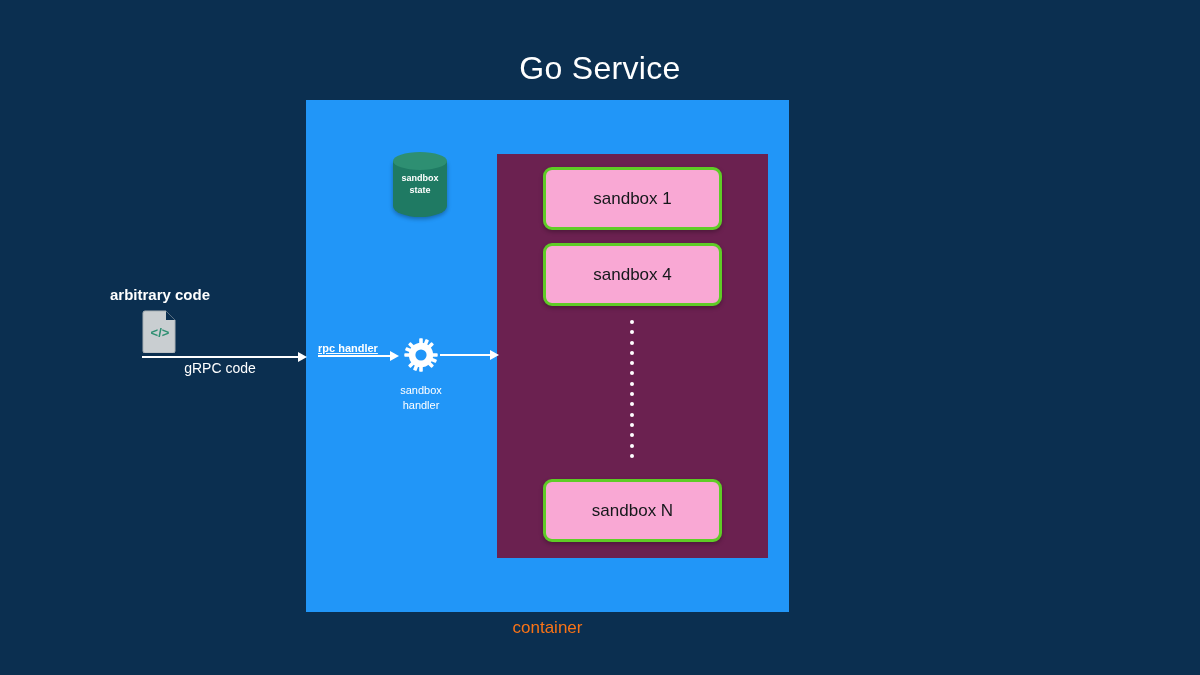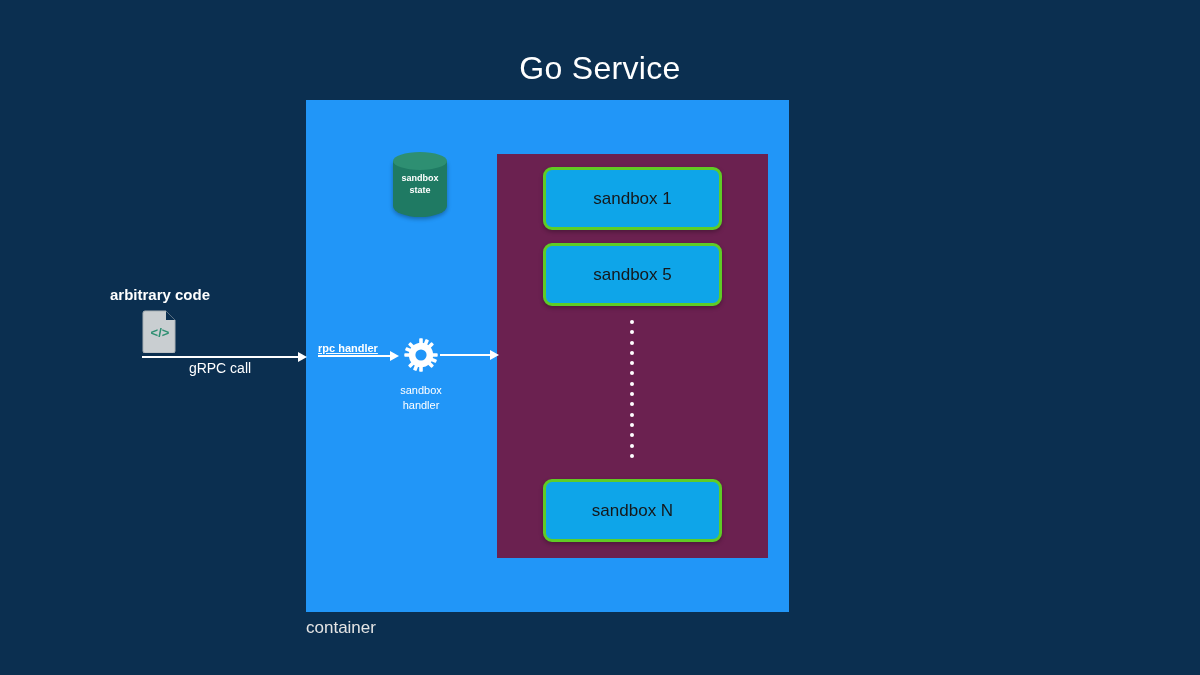--- a/index.html
+++ b/index.html
@@ -37,42 +37,42 @@
     top: 100px;
     width: 483px;
     height: 512px;
     background: #2196f8;
   }
   #container-label {
     position: absolute;
     left: 306px;
     top: 618px;
     width: 483px;
-    text-align: left;
-    color: #e5e5e5;
+    text-align: center;
+    color: #f97316;
     font-size: 17px;
   }
 
   
   #pool-box {
     position: absolute;
     left: 497px;
     top: 154px;
     width: 271px;
     height: 404px;
     background: #6b2150;
   }
 
   
   .sandbox-card {
     position: absolute;
     left: 543px;
     width: 179px;
     height: 63px;
-    background: #0ea5e9;
+    background: #f9a8d4;
     border: 3px solid #5fcc26;
     border-radius: 9px;
     box-sizing: border-box;
     display: flex;
     align-items: center;
     justify-content: center;
     color: #15181b;
     font-size: 17px;
     box-shadow: 0 2px 4px rgba(0,0,0,0.28);
   }
@@ -223,21 +223,21 @@
   <div id="title">Go Service</div>
 
   <div id="container-box"></div>
 
   <div id="pool-box"></div>
 
   <div id="sandbox-1" class="sandbox-card">
     <span>sandbox 1</span>
   </div>
   <div id="sandbox-2" class="sandbox-card">
-    <span>sandbox 5</span>
+    <span>sandbox 4</span>
   </div>
   <div id="sandbox-n" class="sandbox-card">
     <span>sandbox N</span>
   </div>
 
   <div id="pool-dots">
       <div class="pool-dot"></div>
       <div class="pool-dot"></div>
       <div class="pool-dot"></div>
       <div class="pool-dot"></div>
@@ -264,21 +264,21 @@
 
   <div id="code-label">arbitrary code</div>
   <svg id="code-file" viewBox="0 0 36 44">
     <path d="M3 2 h21 l9 9 v31 a2 2 0 0 1 -2 2 h-28 a2 2 0 0 1 -2 -2 v-38 a2 2 0 0 1 2 -2 z" fill="#c9ced1" stroke="#aab1b5" stroke-width="1"></path>
     <path d="M24 2 l9 9 h-9 z" fill="#0b2f50"></path>
     <text x="18" y="28" fill="#2e8f72" font-size="13" font-family="'Liberation Sans', sans-serif" font-weight="700" text-anchor="middle">&lt;/&gt;</text>
   </svg>
 
   <div id="arrow1-line" class="arrow-line"></div>
   <div id="arrow1-head" class="arrow-head"></div>
-  <div id="grpc-label">gRPC call</div>
+  <div id="grpc-label">gRPC code</div>
 
   <div id="arrow2-line" class="arrow-line"></div>
   <div id="arrow2-head" class="arrow-head"></div>
   <div id="rpc-label">rpc handler</div>
 
   <svg id="gear-icon" viewBox="0 0 34 34">
     <g fill="#ffffff">
       <circle cx="17" cy="17" r="12.2"></circle>
       <g>
         <rect x="15.2" y="0.3" width="3.6" height="5.5" rx="0.8"></rect>

